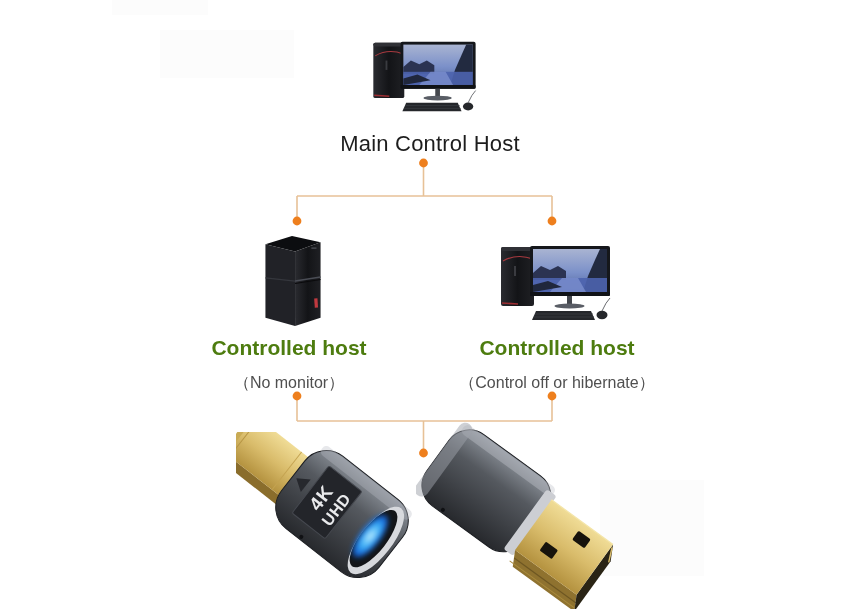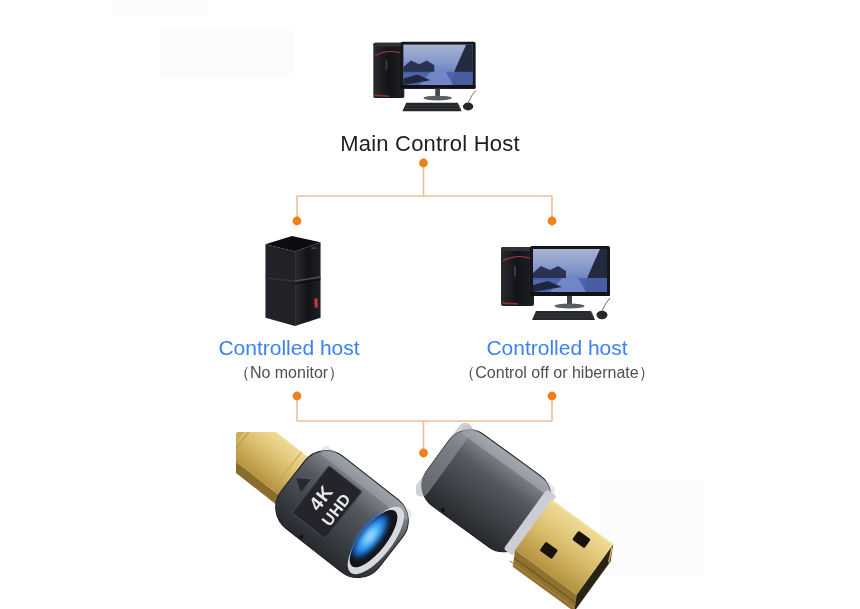--- a/index.html
+++ b/index.html
@@ -8,22 +8,22 @@
     overflow:hidden; font-family:"Liberation Sans","DejaVu Sans",sans-serif;
   }
   .abs { position:absolute; }
   .artifact { position:absolute; background:#fcfcfc; }
   .main-title {
     position:absolute; left:280px; top:132px; width:300px;
     font-size:22px; line-height:24px; color:#1d1d1d; text-align:center;
     letter-spacing:0.2px;
   }
   .node-label { position:absolute; text-align:center; }
-  .node-title { font-size:21px; line-height:24px; color:#3b82f6; }
-  .node-sub   { font-size:16px; line-height:22px; color:#4f4f4f; margin-top:2px; }
+  .node-title { font-size:21px; line-height:24px; color:#4d7c0f;font-weight:bold; }
+  .node-sub   { font-size:16px; line-height:22px; color:#4f4f4f; margin-top:12px; }
   .label-left  { left:189px; top:336px; width:200px; }
   .label-right { left:445px; top:336px; width:224px; }
   svg { display:block; }
   .overlay { position:absolute; left:0; top:0; pointer-events:none; }
 </style>
 </head>
 <body>
 
 <div class="stage">
 

